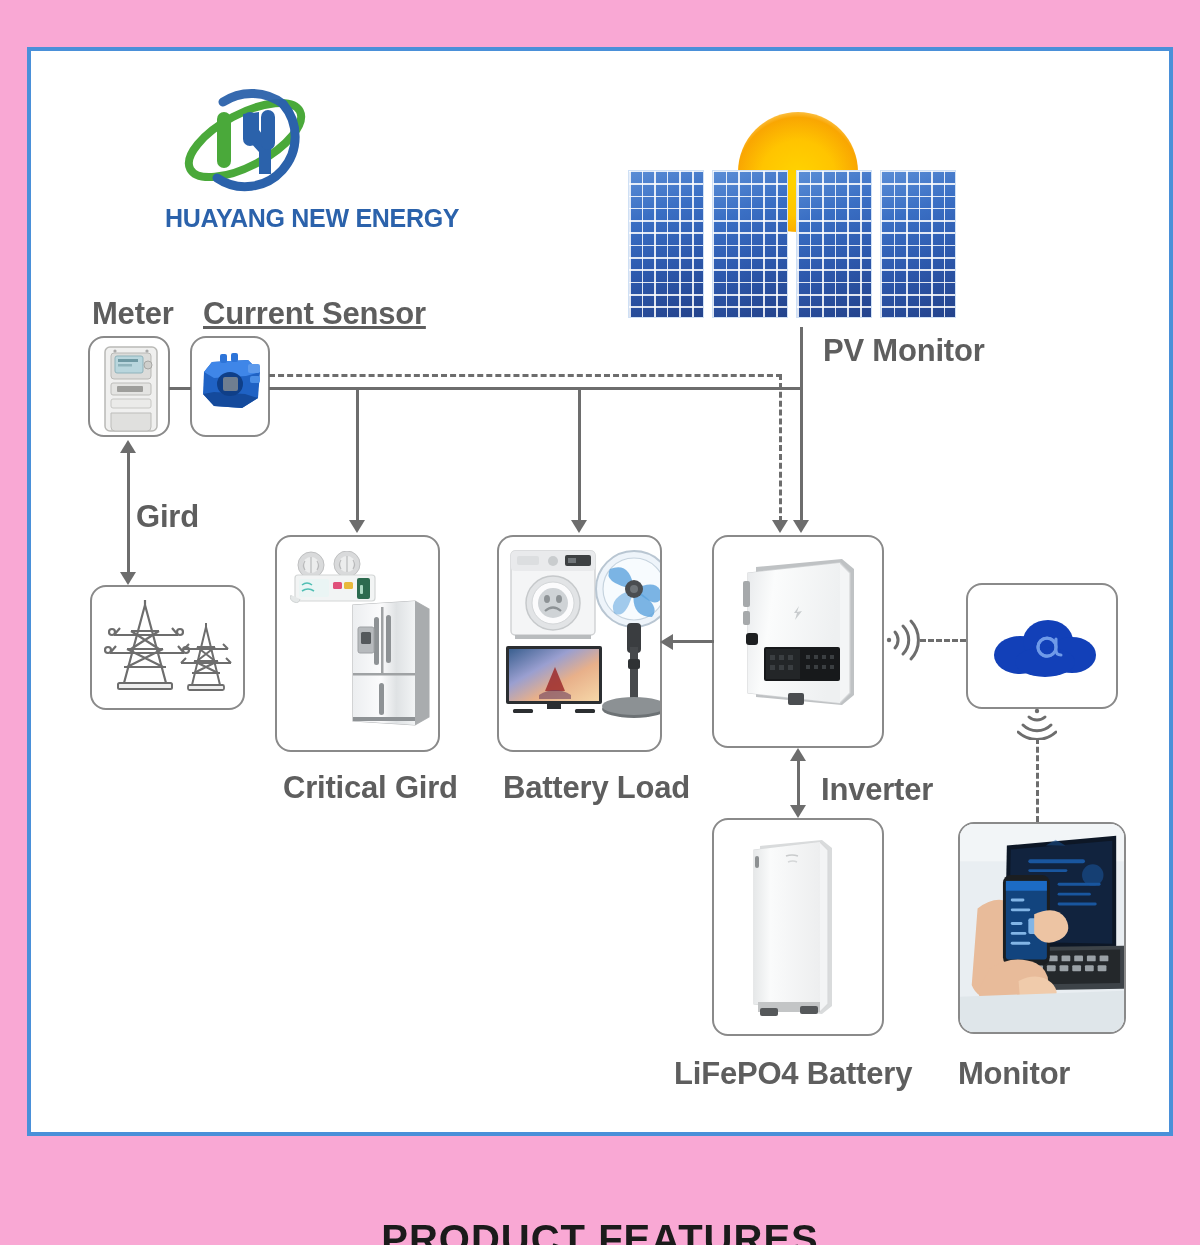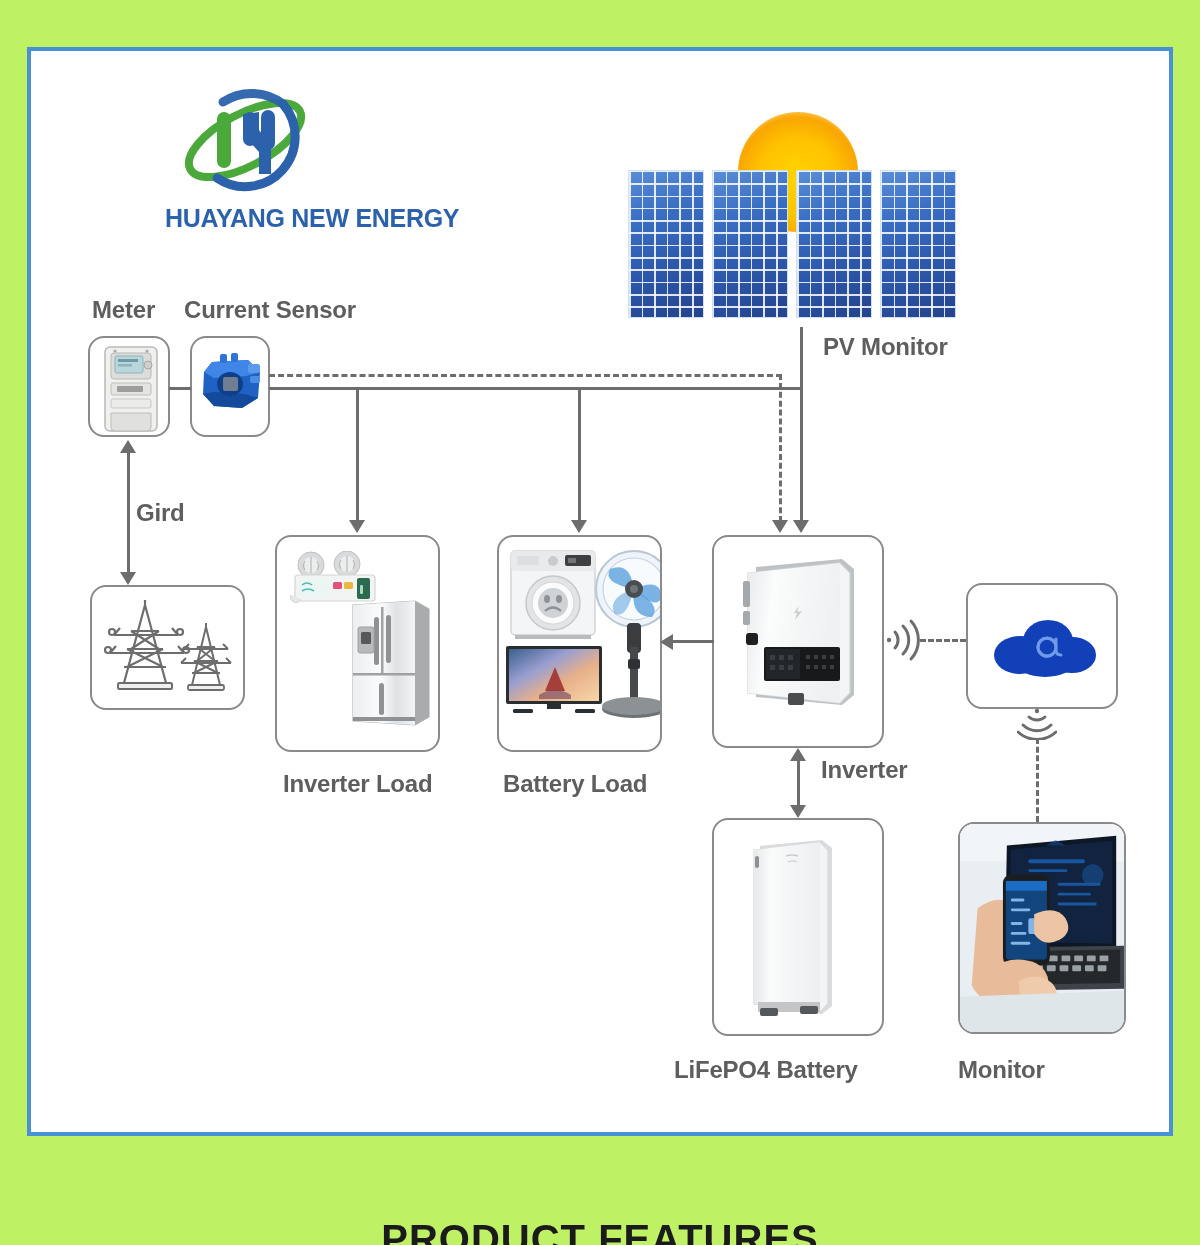--- a/index.html
+++ b/index.html
@@ -1,19 +1,19 @@
 <!DOCTYPE html>
 <html><head>
 <meta charset="utf-8">
 <style>
   * { margin:0; padding:0; box-sizing:border-box; }
   html,body { width:1200px; height:1245px; background:#ffffff; }
   body { font-family:"Liberation Sans", sans-serif; overflow:hidden; }
 
-  #stage { position:relative; width:1200px; height:1245px; background:#bef264; }
+  #stage { position:relative; width:1200px; height:1245px; background:#f9a8d4; }
 
   
   #frame {
     position:absolute; left:27px; top:47px; width:1146px; height:1089px;
     border:4px solid #4a90d9; background:#fff;
   }
 
   
   #logo-wrap { position:absolute; left:165px; top:82px; width:215px; height:175px; }
   #logo-mark { position:absolute; left:0; top:0; width:160px; height:120px; }
@@ -25,21 +25,21 @@
 
   
   .node {
     position:absolute; border:2.5px solid #8a8a8a; border-radius:16px;
     background:#fff; overflow:hidden;
   }
 
   
   .label {
     position:absolute; color:#5e5e5e; font-weight:bold;
-    white-space:nowrap; font-size:24px; letter-spacing:-0.2px;
+    white-space:nowrap; font-size:31px; letter-spacing:-0.2px;
   }
 
   
   .wire { position:absolute; background:#6d6d6d; }
   .wire.h { height:2.5px; }
   .wire.v { width:2.5px; }
   .dash-h {
     position:absolute; height:0; border-top:3px dashed #6d6d6d;
   }
   .dash-v {
@@ -122,21 +122,21 @@
   <div id="pv-group">
     <div id="sun"></div>
     <div class="pv-panel" style="left:0px;"></div>
     <div class="pv-panel" style="left:84px;"></div>
     <div class="pv-panel" style="left:168px;"></div>
     <div class="pv-panel" style="left:252px;"></div>
   </div>
   <div class="label" style="left:823px; top:333px;">PV Monitor</div>
 
   <div class="label" style="left:92px; top:296px;">Meter</div>
-  <div class="label" style="left:184px; top:296px;">Current Sensor</div>
+  <div class="label" style="left:203px; top:296px;text-decoration:underline;">Current Sensor</div>
 
   <div class="node" style="left:88px; top:336px; width:82px; height:101px;">
     <svg id="meter-art" viewBox="0 0 56 88">
       <rect x="2" y="2" width="52" height="84" rx="5" fill="#f0f0ef" stroke="#b9b9b6" stroke-width="1.5"></rect>
       <rect x="8" y="8" width="40" height="26" rx="3" fill="#dcdcda" stroke="#b9b9b6" stroke-width="1"></rect>
       <rect x="12" y="11" width="28" height="17" rx="2" fill="#b9d6dd" stroke="#8fb3bb" stroke-width="1"></rect>
       <rect x="15" y="14" width="20" height="3" fill="#6f99a3"></rect>
       <rect x="15" y="19" width="14" height="2.5" fill="#8fb3bb"></rect>
       <circle cx="45" cy="20" r="4" fill="#cfcfcc" stroke="#a7a7a4" stroke-width="1"></circle>
       <rect x="8" y="38" width="40" height="12" rx="2" fill="#e4e4e2" stroke="#bdbdba" stroke-width="1"></rect>
@@ -224,21 +224,21 @@
       <rect x="4" y="74" width="62" height="2.5" fill="#9fa2a4"></rect>
       <rect x="32" y="8" width="2.5" height="66" fill="#9fa2a4"></rect>
       <rect x="25" y="18" width="5" height="48" rx="2.5" fill="#8e9295"></rect>
       <rect x="37" y="16" width="5" height="48" rx="2.5" fill="#8e9295"></rect>
       <rect x="30" y="84" width="5" height="32" rx="2.5" fill="#8e9295"></rect>
       <rect x="9" y="28" width="16" height="26" rx="2" fill="#b7babd" stroke="#9ea1a4" stroke-width="1"></rect>
       <rect x="12" y="33" width="10" height="12" rx="1.5" fill="#55595c"></rect>
       <rect x="4" y="118" width="62" height="4" fill="#8e9295"></rect>
     </svg>
   </div>
-  <div class="label" style="left:283px; top:770px;">Inverter Load</div>
+  <div class="label" style="left:283px; top:770px;">Critical Gird</div>
 
   <div class="node" style="left:497px; top:535px; width:165px; height:217px;">
     <svg id="washer" viewBox="0 0 88 92">
       <rect x="2" y="2" width="84" height="84" rx="4" fill="#f4f5f6" stroke="#cfd1d3" stroke-width="1.4"></rect>
       <rect x="2" y="2" width="84" height="20" rx="4" fill="#e9eaec"></rect>
       <rect x="8" y="7" width="22" height="9" rx="2" fill="#dcdee0"></rect>
       <circle cx="44" cy="12" r="5" fill="#c9ccce"></circle>
       <rect x="56" y="6" width="26" height="11" rx="2" fill="#3d4042"></rect>
       <rect x="59" y="9" width="8" height="5" fill="#6f7478"></rect>
       <circle cx="44" cy="54" r="27" fill="#e2e4e6" stroke="#c6c9cb" stroke-width="1.5"></circle>
@@ -314,21 +314,21 @@
           <rect x="88" y="100" width="4" height="4"></rect>
         <rect x="64" y="110" width="4" height="4"></rect>
           <rect x="72" y="110" width="4" height="4"></rect>
         <rect x="80" y="110" width="4" height="4"></rect>
           <rect x="88" y="110" width="4" height="4"></rect>
       </g>
       <rect x="4" y="78" width="12" height="12" rx="3" fill="#1d1f21"></rect>
       <rect x="46" y="138" width="16" height="12" rx="2" fill="#4a4d50"></rect>
     </svg>
   </div>
-  <div class="label" style="left:821px; top:756px;">Inverter</div>
+  <div class="label" style="left:821px; top:772px;">Inverter</div>
 
   <div class="node" style="left:966px; top:583px; width:152px; height:126px;">
     <svg id="cloud-art" viewBox="0 0 110 66">
       <g fill="#1240b8">
         <ellipse cx="30" cy="40" rx="26" ry="19"></ellipse>
         <ellipse cx="58" cy="26" rx="25" ry="21"></ellipse>
         <ellipse cx="82" cy="40" rx="24" ry="18"></ellipse>
         <ellipse cx="55" cy="47" rx="30" ry="15"></ellipse>
       </g>
       <g fill="none" stroke="#6f9ae8" stroke-width="3" stroke-linecap="round">

